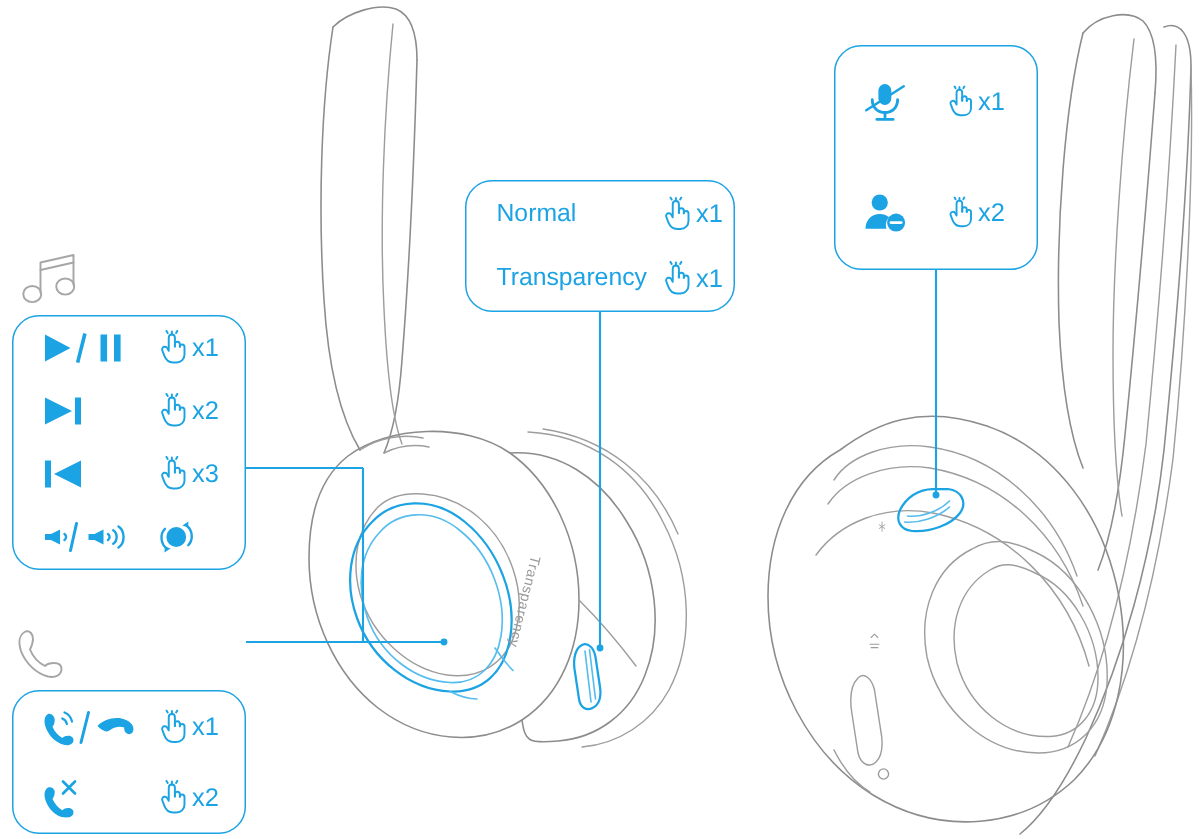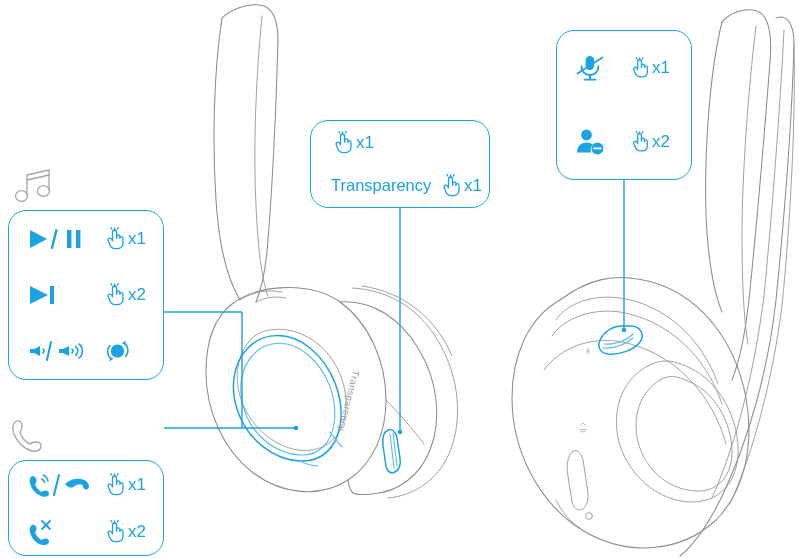--- a/index.html
+++ b/index.html
@@ -326,20 +326,39 @@
             <path d="M13.6 11 L13.6 9.4 C 13.6 8.4 14.4 7.8 15.3 7.8 C 16.2 7.8 16.9 8.5 16.9 9.5 L16.9 11.2"></path>
             <path d="M16.9 11.2 C 16.9 10.3 17.6 9.7 18.4 9.7 C 19.3 9.7 20 10.4 20 11.4 L20 16.3 C 20 19.4 17.8 21.6 14.6 21.6 L12.4 21.6 C 9.6 21.6 7.6 19.8 6.6 17.2 L5.2 13.6 C 4.8 12.5 5.4 11.5 6.4 11.2 C 7.3 11 8.2 11.4 8.7 12.3 L9.5 13.9"></path>
             <path d="M11.6 3 L11.6 1"></path>
             <path d="M8.8 2 L8 0.6"></path>
             <path d="M14.4 2 L15.2 0.6"></path>
           </svg>
           <span class="gesture-count">x2</span>
         </span>
       </div>
 
+      <div class="row">
+        <span class="cell-icon">
+          <svg width="62" height="24" viewBox="0 0 62 24" fill="#1ba3e3">
+            <rect x="3" y="3" width="4" height="18"></rect>
+            <path d="M27 3 L9 12 L27 21 Z"></path>
+          </svg>
+        </span>
+        <span class="cell-gesture">
+          <svg width="24" height="24" viewBox="0 0 24 24" fill="none" stroke="#1ba3e3" stroke-width="1.3" stroke-linecap="round" stroke-linejoin="round">
+            <path d="M9.5 13 L9.5 5.2 C 9.5 3.9 10.4 3 11.6 3 C 12.8 3 13.6 3.9 13.6 5.2 L 13.6 11"></path>
+            <path d="M13.6 11 L13.6 9.4 C 13.6 8.4 14.4 7.8 15.3 7.8 C 16.2 7.8 16.9 8.5 16.9 9.5 L16.9 11.2"></path>
+            <path d="M16.9 11.2 C 16.9 10.3 17.6 9.7 18.4 9.7 C 19.3 9.7 20 10.4 20 11.4 L20 16.3 C 20 19.4 17.8 21.6 14.6 21.6 L12.4 21.6 C 9.6 21.6 7.6 19.8 6.6 17.2 L5.2 13.6 C 4.8 12.5 5.4 11.5 6.4 11.2 C 7.3 11 8.2 11.4 8.7 12.3 L9.5 13.9"></path>
+            <path d="M11.6 3 L11.6 1"></path>
+            <path d="M8.8 2 L8 0.6"></path>
+            <path d="M14.4 2 L15.2 0.6"></path>
+          </svg>
+          <span class="gesture-count">x3</span>
+        </span>
+      </div>
 
       <div class="row">
         <span class="cell-icon">
           <svg width="66" height="24" viewBox="0 0 66 24" fill="none">
             <path d="M13 7 L13 17 L7 14 L3 14 L3 10 L7 10 Z" fill="#1ba3e3"></path>
             <path d="M16 10 C 17.4 11 17.4 13 16 14" stroke="#1ba3e3" stroke-width="1.6" stroke-linecap="round"></path>
             <path d="M24 3 L20 21" stroke="#1ba3e3" stroke-width="2" stroke-linecap="round"></path>
             <path d="M42 7 L42 17 L36 14 L32 14 L32 10 L36 10 Z" fill="#1ba3e3"></path>
             <path d="M45 10 C 46.4 11 46.4 13 45 14" stroke="#1ba3e3" stroke-width="1.6" stroke-linecap="round"></path>
             <path d="M48.5 7.5 C 51.5 9.5 51.5 14.5 48.5 16.5" stroke="#1ba3e3" stroke-width="1.6" stroke-linecap="round"></path>
@@ -418,20 +437,21 @@
         </span>
       </div>
 
     </div>
   </div>
 
   <div class="callout" id="callout-mode">
     <div class="callout-rows">
 
       <div class="row">
+        <span class="cell-icon mode-label">Normal</span>
         <span class="cell-gesture">
           <svg width="24" height="24" viewBox="0 0 24 24" fill="none" stroke="#1ba3e3" stroke-width="1.3" stroke-linecap="round" stroke-linejoin="round">
             <path d="M9.5 13 L9.5 5.2 C 9.5 3.9 10.4 3 11.6 3 C 12.8 3 13.6 3.9 13.6 5.2 L 13.6 11"></path>
             <path d="M13.6 11 L13.6 9.4 C 13.6 8.4 14.4 7.8 15.3 7.8 C 16.2 7.8 16.9 8.5 16.9 9.5 L16.9 11.2"></path>
             <path d="M16.9 11.2 C 16.9 10.3 17.6 9.7 18.4 9.7 C 19.3 9.7 20 10.4 20 11.4 L20 16.3 C 20 19.4 17.8 21.6 14.6 21.6 L12.4 21.6 C 9.6 21.6 7.6 19.8 6.6 17.2 L5.2 13.6 C 4.8 12.5 5.4 11.5 6.4 11.2 C 7.3 11 8.2 11.4 8.7 12.3 L9.5 13.9"></path>
             <path d="M11.6 3 L11.6 1"></path>
             <path d="M8.8 2 L8 0.6"></path>
             <path d="M14.4 2 L15.2 0.6"></path>
           </svg>
           <span class="gesture-count">x1</span>

